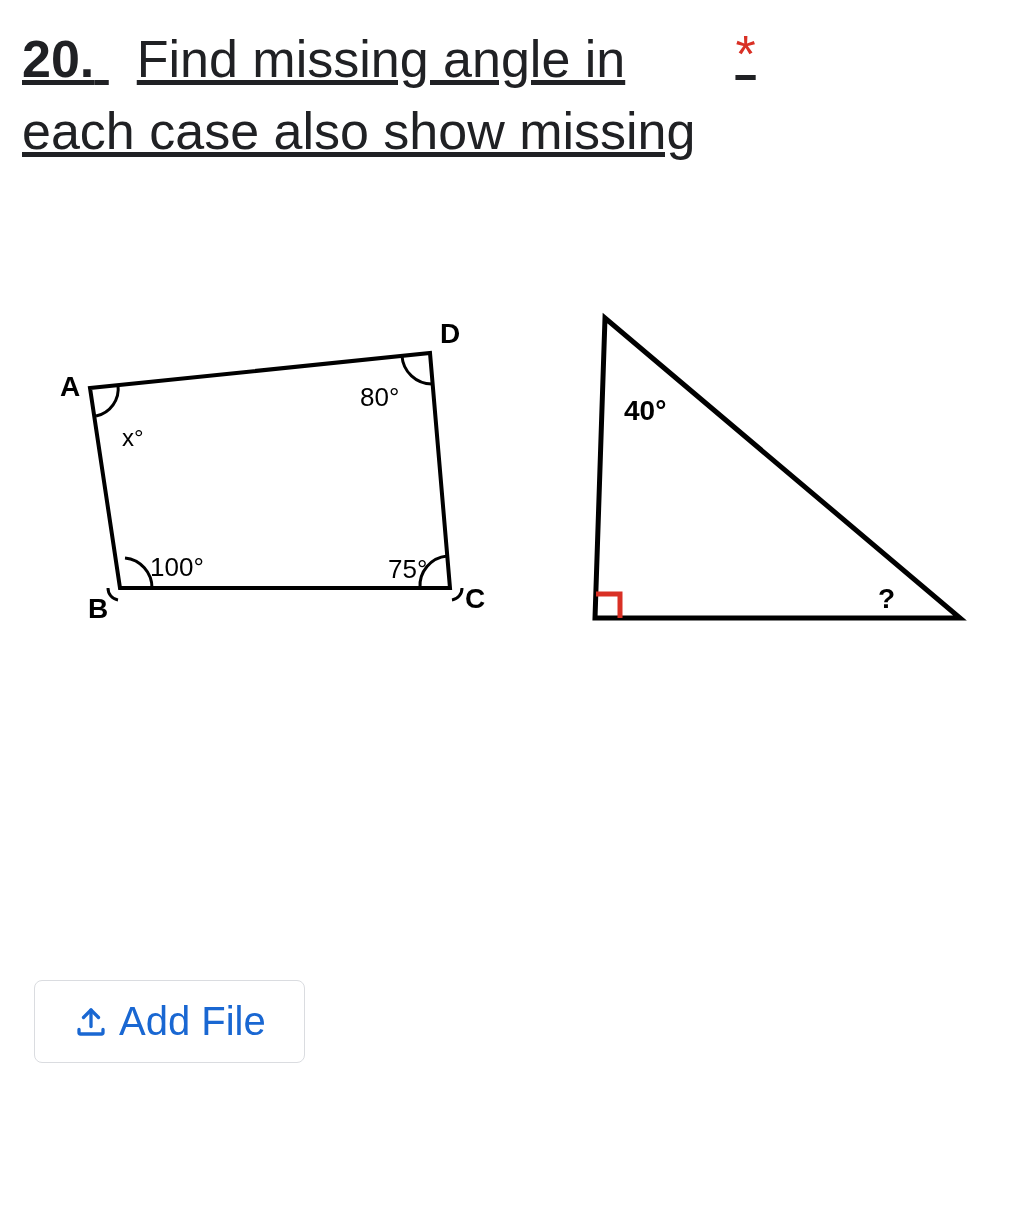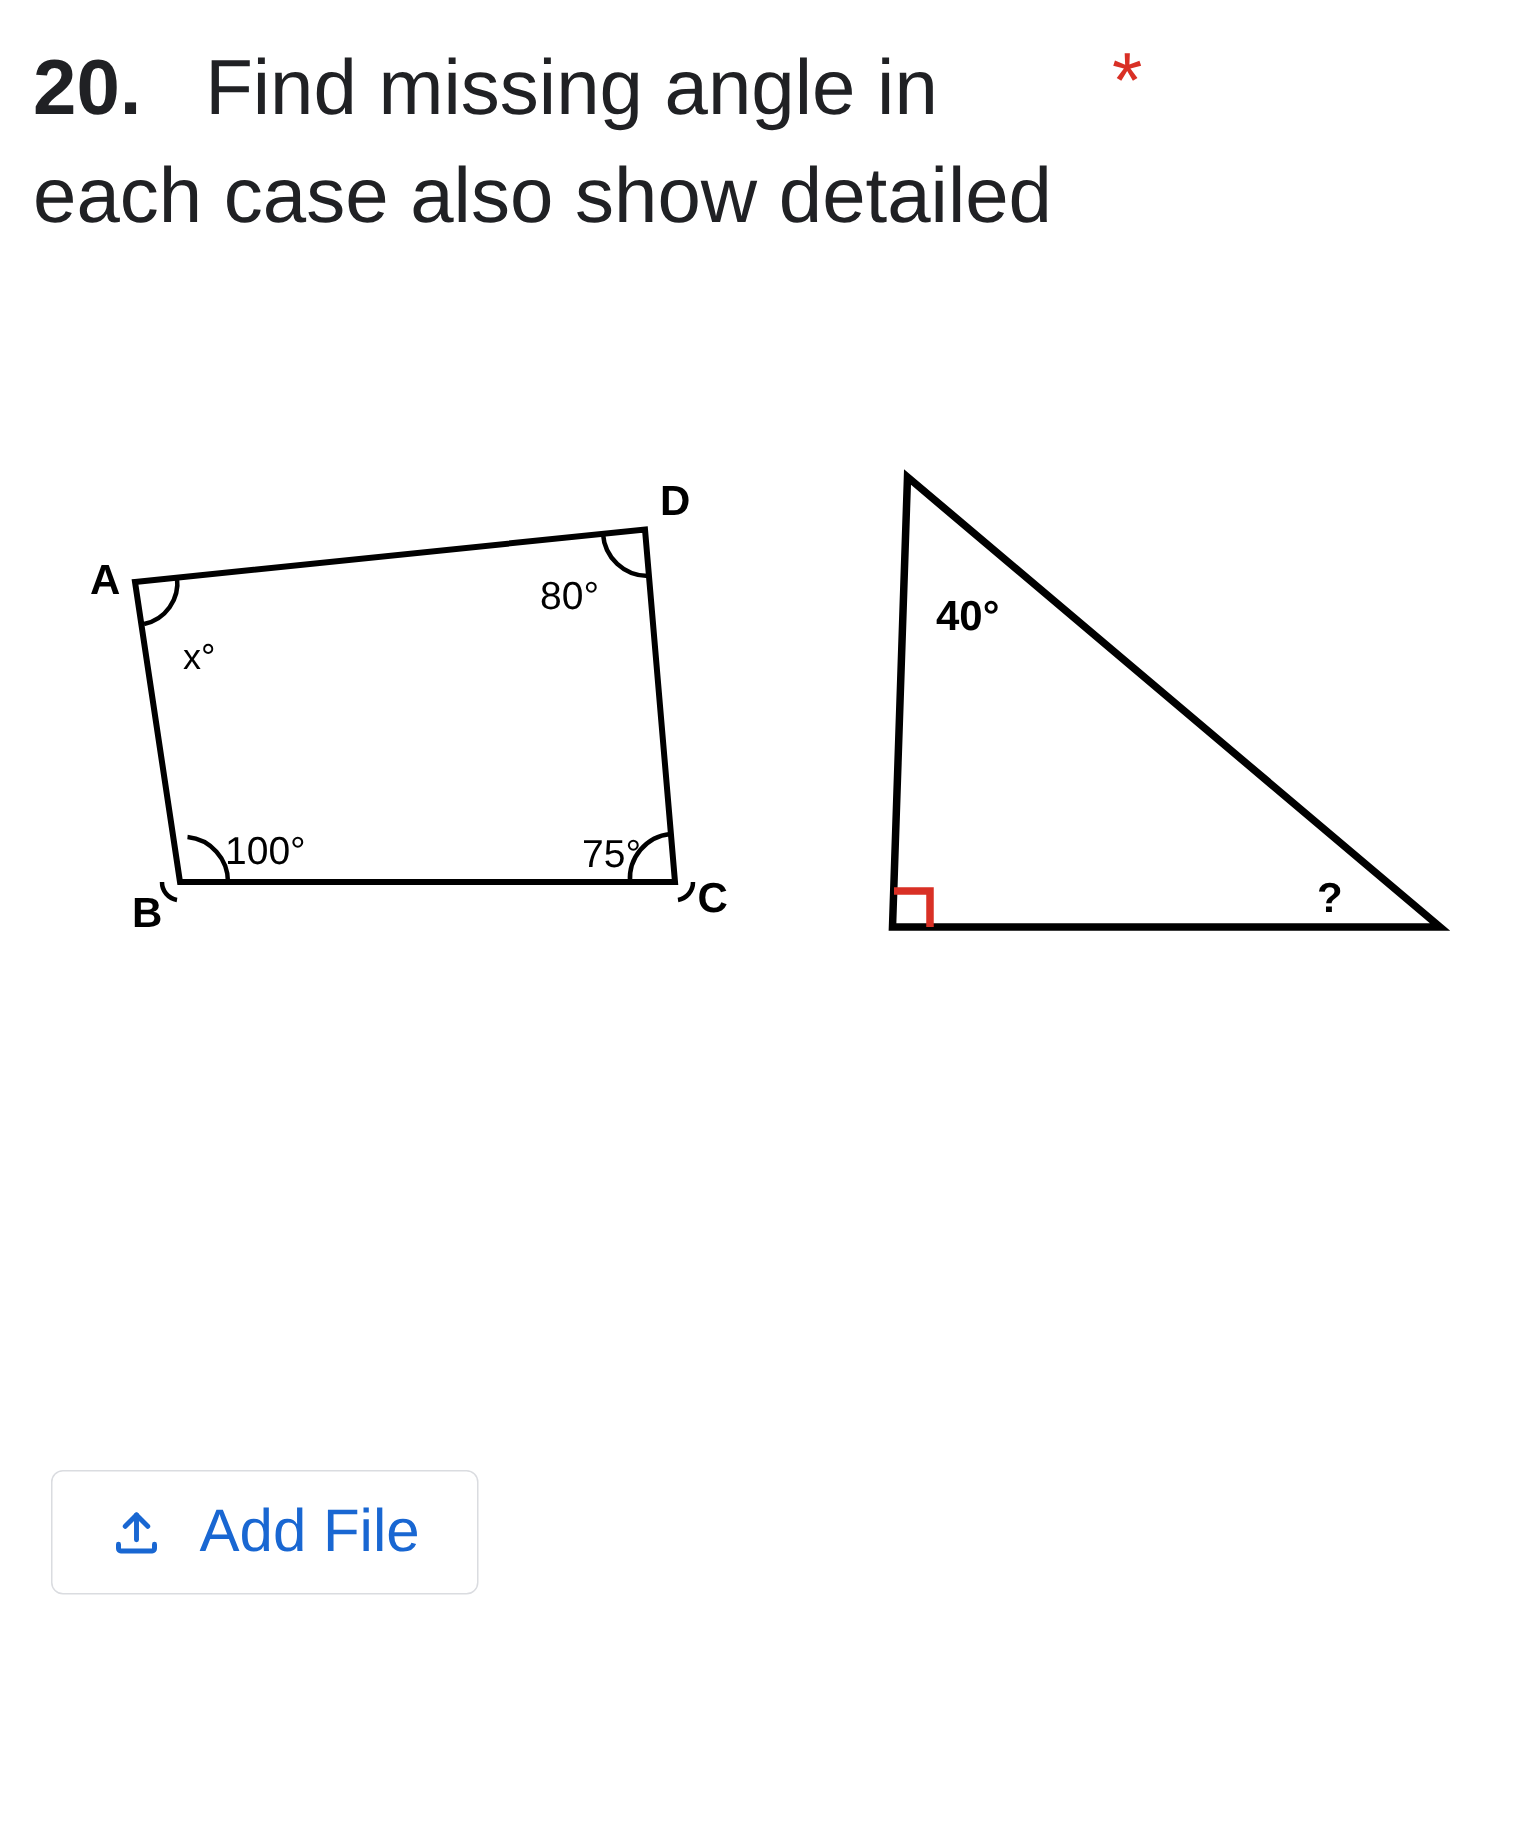--- a/index.html
+++ b/index.html
@@ -8,20 +8,21 @@
       background: #fff;
       width: 1024px;
       height: 1222px;
       position: relative;
       color: #202124;
     }
     .question-header {
       padding: 24px 20px 0 22px;
       display: flex;
       align-items: flex-start;
+      text-decoration: underline;
     }
     .question-text {
       font-size: 52px;
       line-height: 1.38;
     }
     .question-text .qnum {
       font-weight: 700;
     }
     .asterisk {
       color: #d93025;
@@ -43,40 +44,40 @@
     .angle-label { font-family: Arial; font-size: 26px; fill: #000; }
     .angle-label-sm { font-family: Arial; font-size: 24px; fill: #000; }
     .tri-label { font-family: Arial; font-size: 28px; font-weight: 700; fill: #000; }
 
     .add-file-btn {
       position: absolute;
       left: 34px;
       top: 980px;
       display: inline-flex;
       align-items: center;
-      gap: 24px;
+      gap: 10px;
       border: 1px solid #dadce0;
       border-radius: 8px;
       padding: 18px 38px;
       background: #fff;
       cursor: pointer;
       font-size: 40px;
       color: #1967d2;
       font-family: Arial, sans-serif;
     }
     .add-file-btn svg { display: block; }
   </style>
 </head>
 <body>
 
 <div class="question-header">
   <div class="question-text">
     <span class="qnum">20.</span>
     <span style="margin-left: 28px;">Find missing angle in</span><br>
-    <span>each case also show detailed</span><br>
+    <span>each case also show missing</span><br>
   </div>
   <div class="asterisk">*</div>
 </div>
 
 <div class="diagrams">
   <svg class="diagram-svg" width="1024" height="500" viewBox="0 0 1024 500">
 
     <g>
 
       <polygon points="90,100 430,65 450,300 120,300" fill="none" stroke="#000" stroke-width="4"></polygon>

